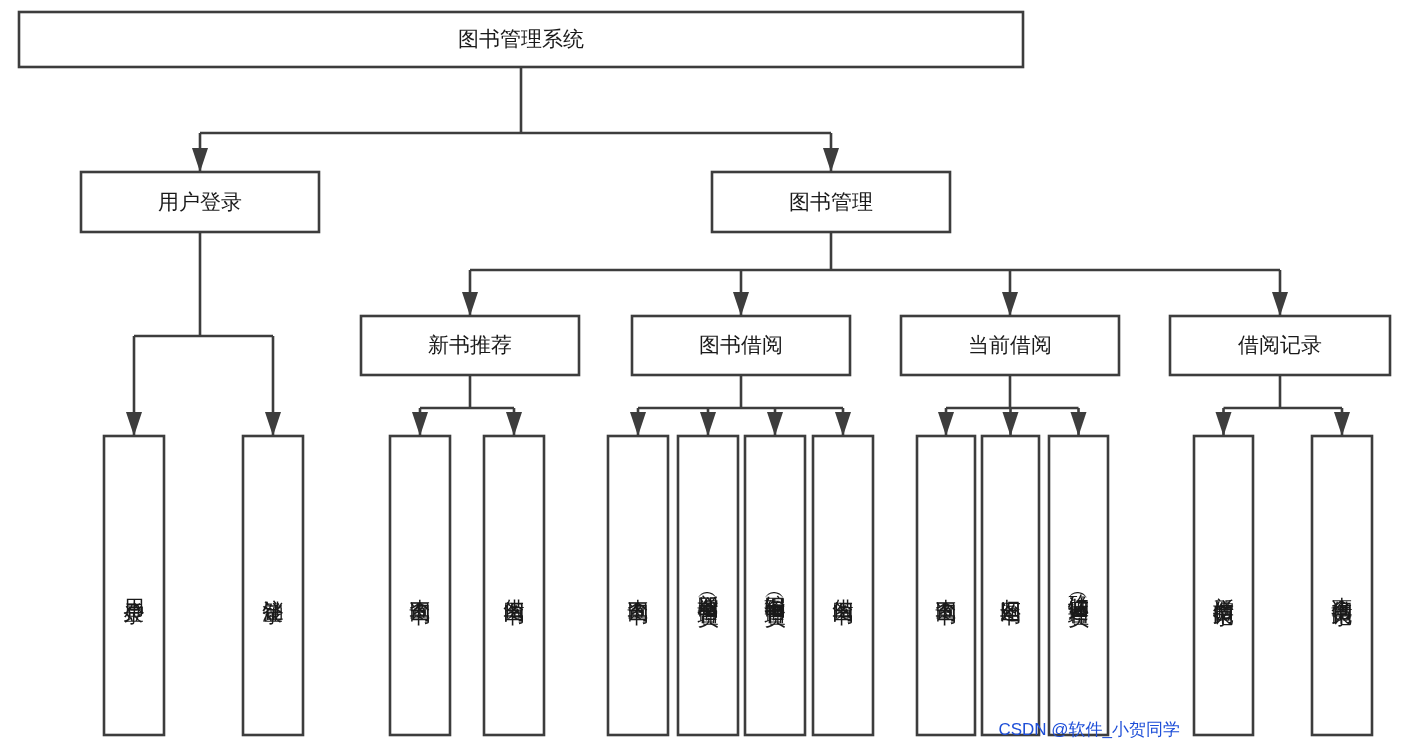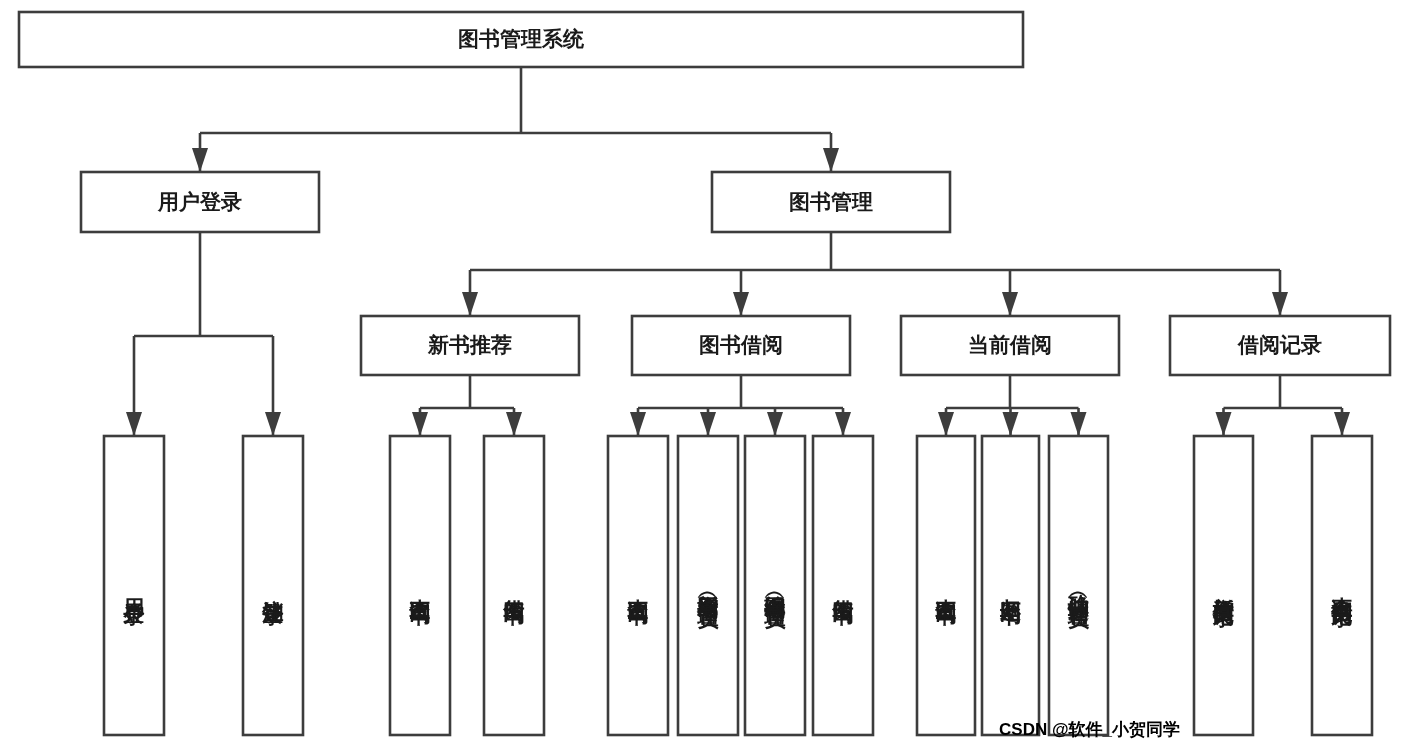--- a/index.html
+++ b/index.html
@@ -11,21 +11,20 @@
     width: 1405px;
     height: 747px;
     font-family: "Liberation Sans", "DejaVu Sans", sans-serif;
     overflow: hidden;
   }
   #diagram-root {
     position: relative;
     width: 1190px;
     height: 747px;
     background: #ffffff;
-    font-weight: bold;
   }
   svg.canvas {
     position: absolute;
     top: 0;
     left: 0;
     width: 1405px;
     height: 747px;
   }
   .node-box {
     fill: #ffffff;
@@ -64,21 +63,21 @@
     justify-content: center;
     text-align: center;
     pointer-events: none;
   }
   .watermark {
     position: absolute;
     right: 10px;
     bottom: 6px;
     font-family: "Liberation Sans", "DejaVu Sans", sans-serif;
     font-size: 17px;
-    color: #000000;
+    color: #1d4ed8;
     white-space: nowrap;
   }
 </style>
 </head>
 <body>
 
 <div id="diagram-root">
 
   <svg class="canvas" viewBox="0 0 1405 747">
     <g id="edge-layer">

